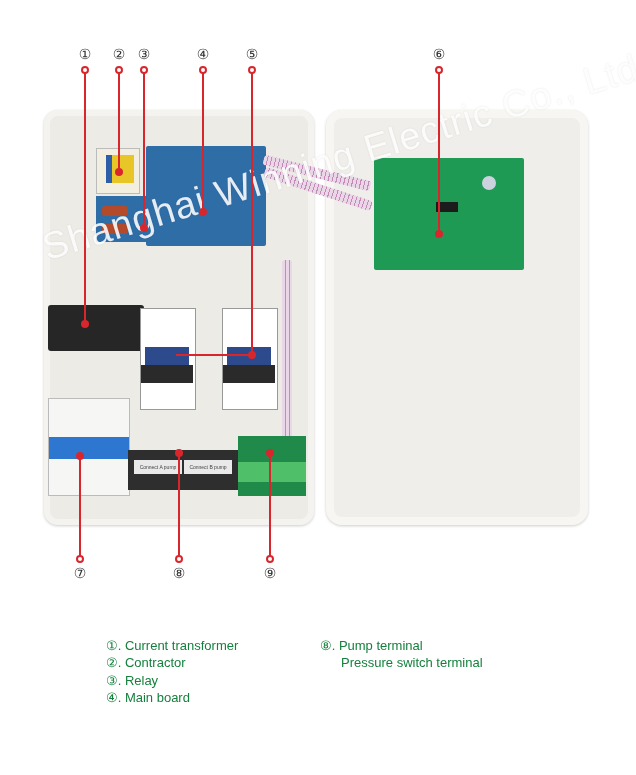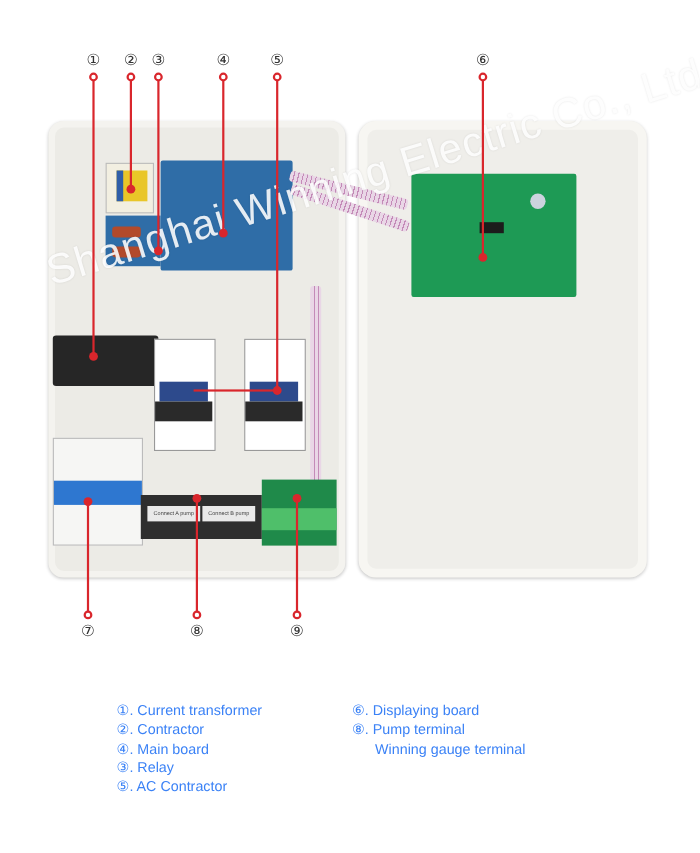--- a/index.html
+++ b/index.html
@@ -34,21 +34,21 @@
   .signal-board .green { position:absolute; left:0; top:26px; width:68px; height:20px; background:#4fbf6a; }
 
   .display-board { left:374px; top:158px; width:150px; height:112px; background:#1e9a55; border-radius:2px; }
   .display-board .chip { position:absolute; left:62px; top:44px; width:22px; height:10px; background:#1c1c1c; }
   .display-board .hole { position:absolute; left:108px; top:18px; width:14px; height:14px; background:#ccd3de; border-radius:50%; }
 
   .ribbon { position:absolute; background:repeating-linear-gradient(90deg,#e9d6e6 0 3px,#c48ab8 3px 4px); border-radius:3px; }
 
   .watermark { left:50px; top:226px; font-size:38px; color:rgba(255,255,255,.88); transform:rotate(-17deg); transform-origin:left bottom; white-space:nowrap; text-shadow:0 0 2px rgba(0,0,0,.1); letter-spacing:1px; }
 
-  .legend { position:absolute; font-size:13px; line-height:17.3px; color:#3b82f6; }
+  .legend { position:absolute; font-size:13px; line-height:17.3px; color:#15803d; }
   .legend div { white-space:nowrap; }
   .legend .indent { padding-left:21px; }
 </style>
 </head>
 <body>
 
 <div class="abs box-left"></div>
 <div class="abs box-right"></div>
 
 <div class="abs transformer">
@@ -133,21 +133,19 @@
 <div class="num-label" style="left:179px;top:565px;">⑧</div>
 
 <div class="dot" style="left:270px;top:453px;"></div>
 <div class="leader" style="left:269px;top:453px;height:104px;"></div>
 <div class="pin" style="left:270px;top:555px;"></div>
 <div class="num-label" style="left:270px;top:565px;">⑨</div>
 
 <div class="legend" style="left:106px;top:637px;">
   <div>①. Current transformer</div>
   <div>②. Contractor</div>
+  <div>③. Relay</div>
   <div>④. Main board</div>
-  <div>③. Relay</div>
-  <div>⑤. AC Contractor</div>
 </div>
 <div class="legend" style="left:320px;top:637px;">
-  <div>⑥. Displaying board</div>
   <div>⑧. Pump terminal</div>
-  <div class="indent">Winning gauge terminal</div>
+  <div class="indent">Pressure switch terminal</div>
 </div>
 
 </body></html>

